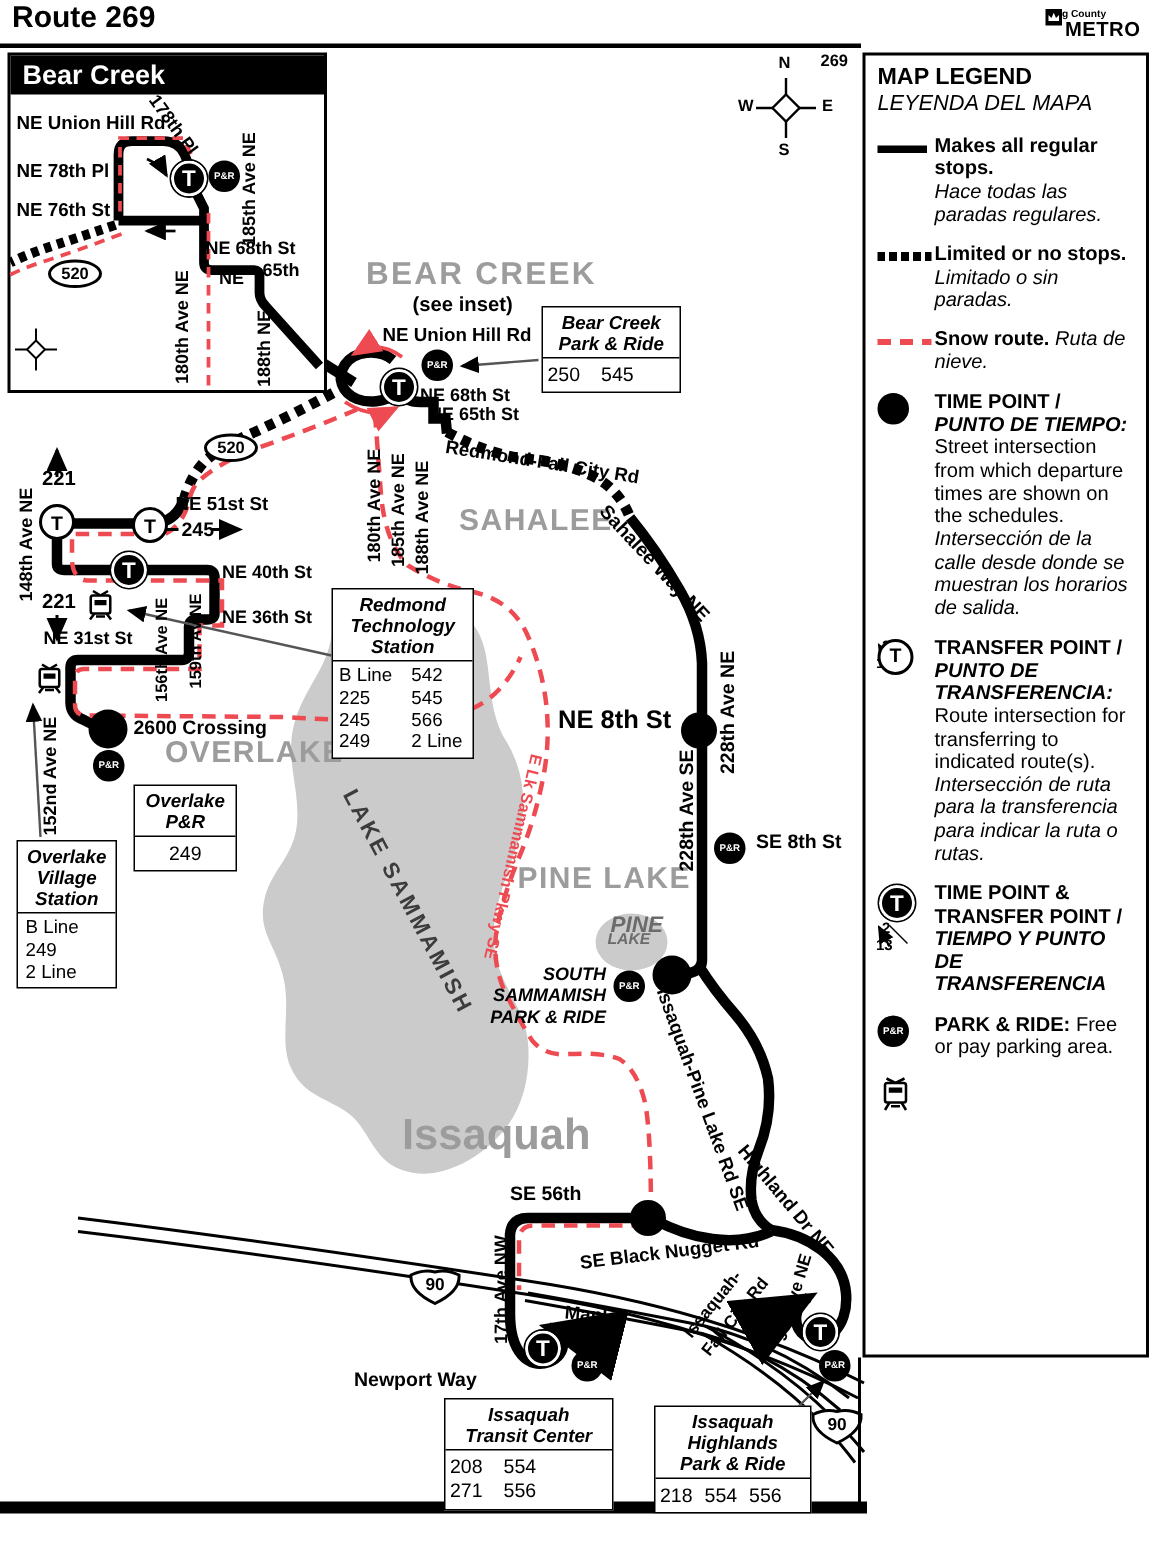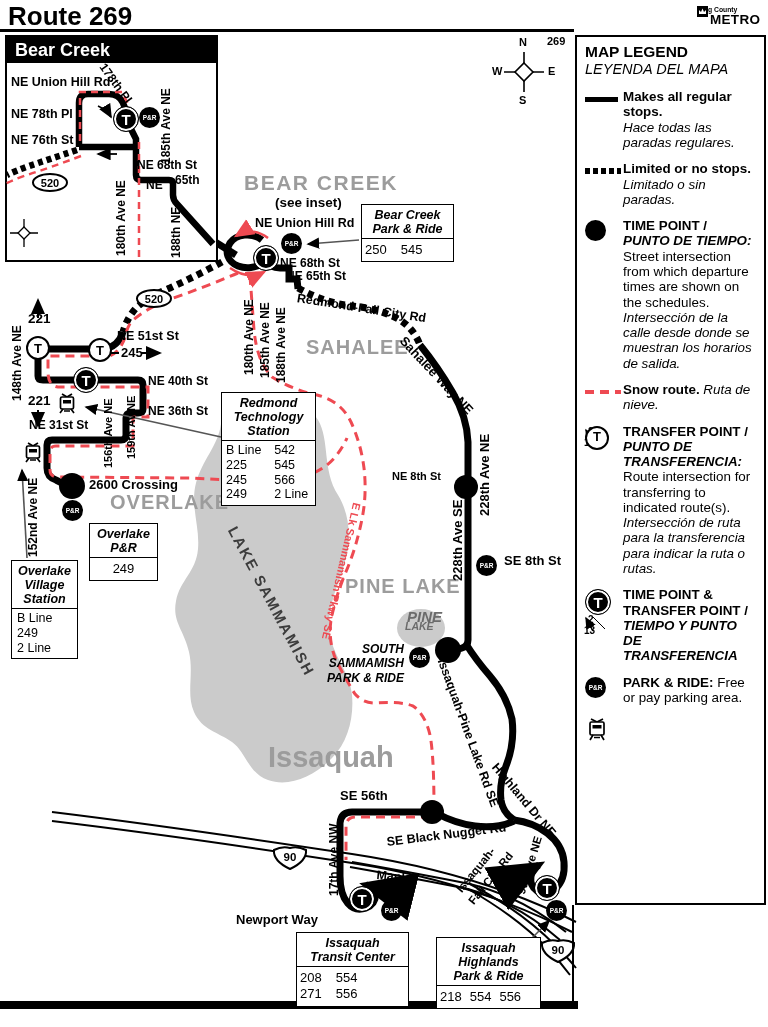--- a/index.html
+++ b/index.html
@@ -35,21 +35,21 @@
   #legend{position:absolute;left:575px;top:35px;width:191px;height:870px;border:2px solid #000;background:#fff;
           z-index:9;padding:6px 8px 6px 8px;box-sizing:border-box;font-size:13.4px;line-height:1.14}
   #legend .ti{font-weight:700;font-size:15.5px}
   #legend .sub{font-style:italic;font-size:14.5px;margin-bottom:12px}
   .li{display:flex;margin-bottom:11px;position:relative;z-index:2}
   .lic{flex:0 0 38px;padding-top:2px}
   .lit{flex:1}
   .lb{font-weight:700}
   .bi{font-weight:700;font-style:italic}
   .ann{position:absolute;z-index:1;font-size:10px;font-weight:700;line-height:1.05}
-  .hdrtitle{position:absolute;left:8px;top:1px;font-size:26px;font-weight:700;z-index:10;letter-spacing:0}
+  .hdrtitle{position:absolute;left:8px;top:1px;font-size:20px;font-weight:700;z-index:10;letter-spacing:0}
   #logo{position:absolute;left:697px;top:6px;width:66px;z-index:10}
   #logo .kc{display:flex;align-items:center;gap:2px;font-size:6.8px;font-weight:700}
   #logo .metro{font-size:13.5px;font-weight:700;letter-spacing:0.3px;margin-left:13px;margin-top:-1px}
 </style>
 </head>
 <body>
 
 <svg width="768" height="1027" viewBox="0 0 768 1027">
   <defs>
     <marker id="arr" markerWidth="9" markerHeight="8" refX="7" refY="3.5" orient="auto">
@@ -184,21 +184,21 @@
 <div class="lbl it" style="left:405px;top:621px;font-size:10.5px;color:#6b6b6b">LAKE</div>
 
 <div class="lbl" style="left:255px;top:217px;font-size:12.5px">NE Union Hill Rd</div>
 <div class="lbl" style="left:280px;top:257px">NE 68th St</div>
 <div class="lbl" style="left:286px;top:270px">NE 65th St</div>
 <div class="lbl r" style="left:298px;top:292px;font-size:12.5px;transform:rotate(9deg)">Redmond-Fall City Rd</div>
 <div class="lbl v" style="left:243px;top:375px">180th Ave NE</div>
 <div class="lbl v" style="left:259px;top:378px">185th Ave NE</div>
 <div class="lbl v" style="left:275px;top:383px">188th Ave NE</div>
 <div class="lbl r" style="left:407px;top:334px;font-size:13px;transform:rotate(47deg)">Sahalee Way NE</div>
-<div class="lbl" style="left:392px;top:471px;font-size:11px">NE 8th St</div>
+<div class="lbl" style="left:372px;top:471px;font-size:17px">NE 8th St</div>
 <div class="lbl v" style="left:478px;top:516px;font-size:13px">228th Ave NE</div>
 <div class="lbl v" style="left:451px;top:581px;font-size:13px">228th Ave SE</div>
 <div class="lbl" style="left:504px;top:554px;font-size:13px">SE 8th St</div>
 <div class="lbl" style="left:117px;top:330px;font-size:12.5px">NE 51st St</div>
 <div class="lbl" style="left:121px;top:346px;font-size:13px">245</div>
 <div class="lbl" style="left:148px;top:375px">NE 40th St</div>
 <div class="lbl" style="left:148px;top:405px">NE 36th St</div>
 <div class="lbl" style="left:29px;top:419px">NE 31st St</div>
 <div class="lbl v" style="left:11px;top:401px">148th Ave NE</div>
 <div class="lbl v" style="left:103px;top:468px;font-size:11px">156th Ave NE</div>
@@ -388,37 +388,37 @@
         <div style="width:36px;height:6px;margin-top:5px;background:repeating-linear-gradient(90deg,#000 0 5px,transparent 5px 8px)"></div>
       </div>
     <div class="lit">
       <div class="lb">Limited or no stops.</div>
       <div class="it">Limitado o sin paradas.</div>
     </div>
   </div>
 
   <div class="li">
     <div class="lic">
+        <div style="width:36px;height:4px;margin-top:6px;background:repeating-linear-gradient(90deg,#ee4a52 0 9px,transparent 9px 15px)"></div>
+      </div>
+    <div class="lit">
+      <span class="lb">Snow route.</span>
+      <span class="it">Ruta de nieve.</span>
+    </div>
+  </div>
+
+  <div class="li">
+    <div class="lic">
         <div style="width:21px;height:21px;border-radius:50%;background:#000"></div>
       </div>
     <div class="lit">
       <div><span class="lb">TIME POINT /</span>
            <span class="bi">PUNTO DE TIEMPO:</span></div>
       <div>Street intersection from which departure times are shown on the schedules.</div>
       <div class="it">Intersección de la calle desde donde se muestran los horarios de salida.</div>
-    </div>
-  </div>
-
-  <div class="li">
-    <div class="lic">
-        <div style="width:36px;height:4px;margin-top:6px;background:repeating-linear-gradient(90deg,#ee4a52 0 9px,transparent 9px 15px)"></div>
-      </div>
-    <div class="lit">
-      <span class="lb">Snow route.</span>
-      <span class="it">Ruta de nieve.</span>
     </div>
   </div>
 
   <div class="li">
     <div class="lic">
         <div class="badge to" style="position:static">T</div>
       </div>
     <div class="lit">
       <div><span class="lb">TRANSFER POINT /</span>
            <span class="bi">PUNTO DE TRANSFERENCIA:</span></div>

